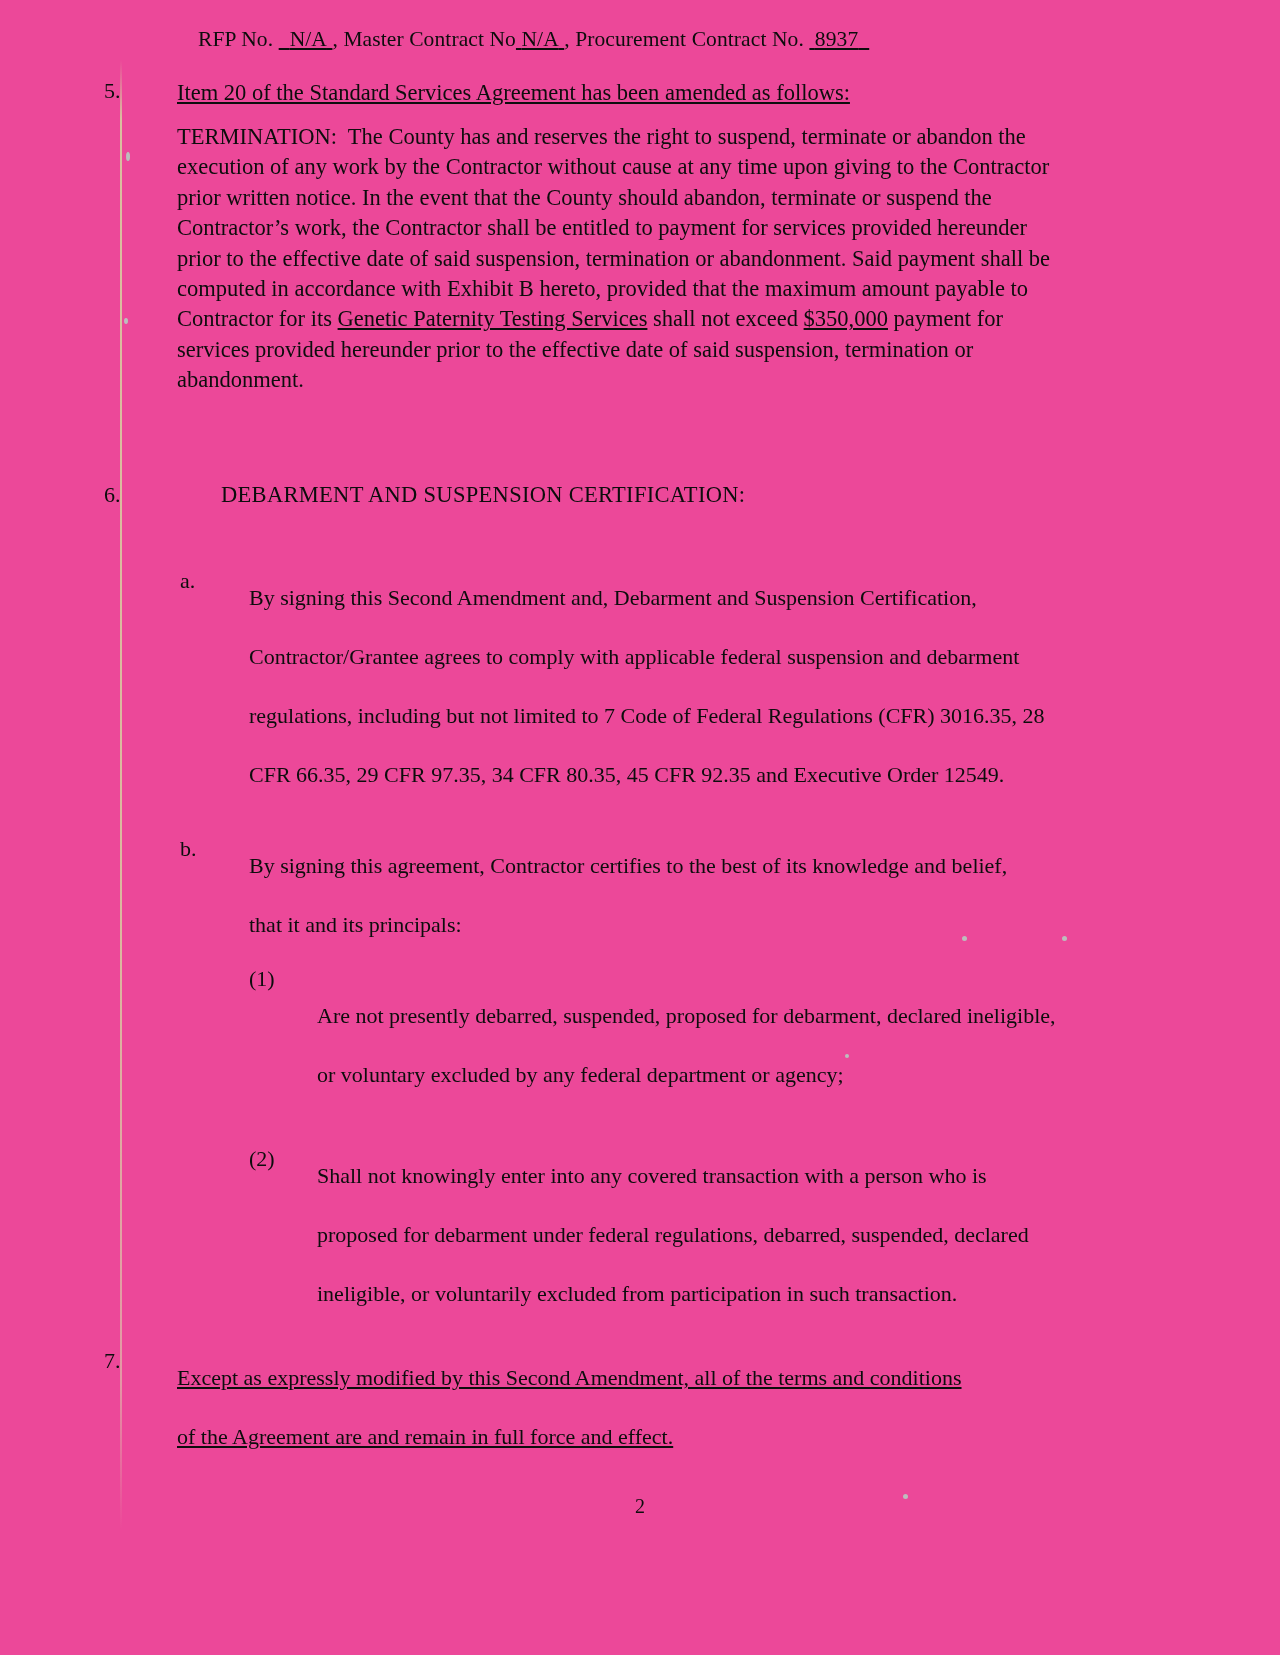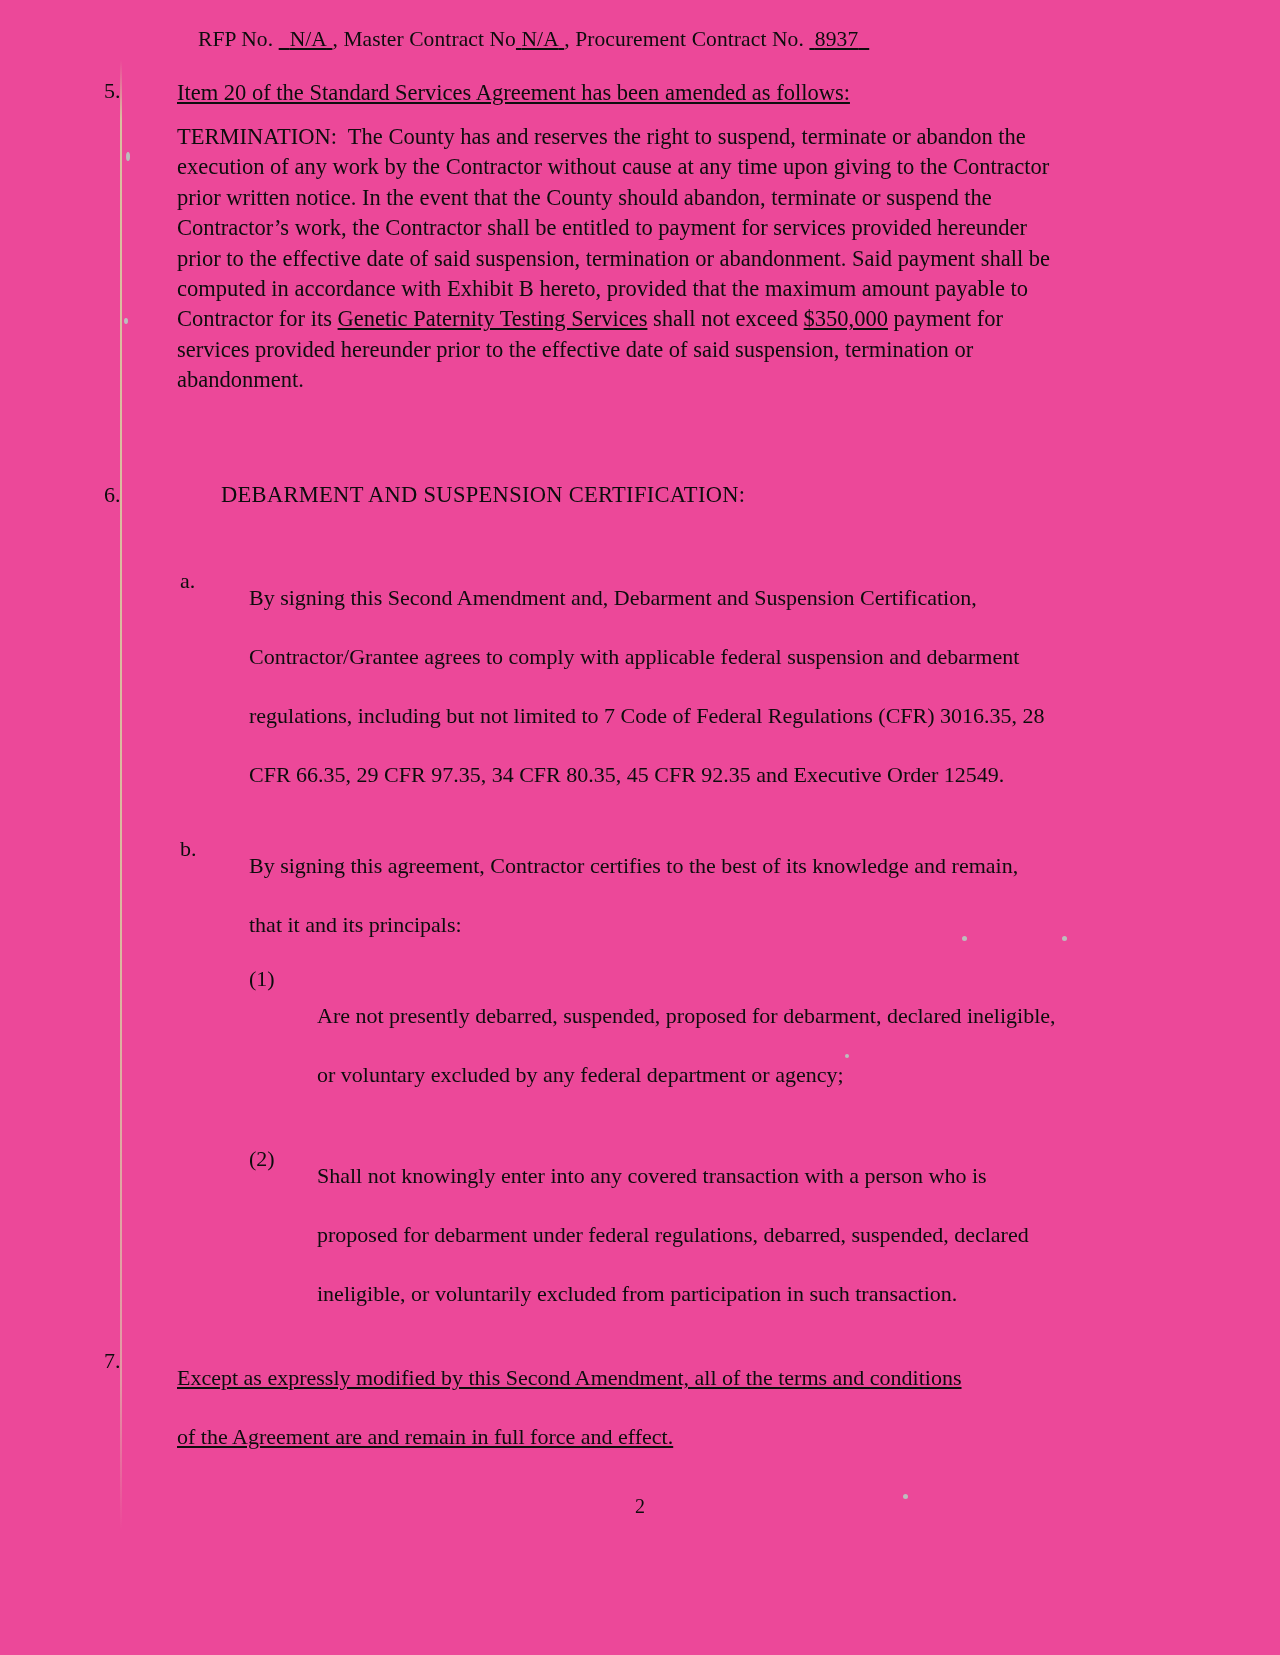--- a/index.html
+++ b/index.html
@@ -116,21 +116,21 @@
       <span>TERMINATION:</span><span>&nbsp; </span><span>The County has and reserves the right to suspend, terminate or abandon the execution of any work by the Contractor without cause at any time upon giving to the Contractor prior written notice. In the event that the County should abandon, terminate or suspend the Contractor’s work, the Contractor shall be entitled to payment for services provided hereunder prior to the effective date of said suspension, termination or abandonment. Said payment shall be computed in accordance with Exhibit B hereto, provided that the maximum amount payable to Contractor for its </span><span class="u">Genetic Paternity Testing Services</span><span> shall not exceed </span><span class="u">$350,000</span><span> payment for services provided hereunder prior to the effective date of said suspension, termination or abandonment.</span>
     </div>
 
     <div class="num" style="left:104px; top:482px;">6.</div>
     <div class="heading" style="left:177px; top:482px;margin-left:44px;">DEBARMENT AND SUSPENSION CERTIFICATION:</div>
 
     <div class="sub-marker" style="left:180px; top:568px;">a.</div>
     <div class="body-loose" style="left:249px; top:568px; width:800px;">By signing this Second Amendment and, Debarment and Suspension Certification, Contractor/Grantee agrees to comply with applicable federal suspension and debarment regulations, including but not limited to 7 Code of Federal Regulations (CFR) 3016.35, 28 CFR 66.35, 29 CFR 97.35, 34 CFR 80.35, 45 CFR 92.35 and Executive Order 12549.</div>
 
     <div class="sub-marker" style="left:180px; top:836px;">b.</div>
-    <div class="body-loose" style="left:249px; top:836px; width:790px;">By signing this agreement, Contractor certifies to the best of its knowledge and remain, that it and its principals:</div>
+    <div class="body-loose" style="left:249px; top:836px; width:790px;">By signing this agreement, Contractor certifies to the best of its knowledge and belief, that it and its principals:</div>
 
     <div class="sub-marker" style="left:249px; top:966px;">(1)</div>
     <div class="body-loose" style="left:317px; top:986px; width:740px;">Are not presently debarred, suspended, proposed for debarment, declared ineligible, or voluntary excluded by any federal department or agency;</div>
 
     <div class="sub-marker" style="left:249px; top:1146px;">(2)</div>
     <div class="body-loose" style="left:317px; top:1146px; width:715px;">Shall not knowingly enter into any covered transaction with a person who is proposed for debarment under federal regulations, debarred, suspended, declared ineligible, or voluntarily excluded from participation in such transaction.</div>
 
     <div class="num" style="left:104px; top:1348px;">7.</div>
     <div class="body-loose" style="left:177px; top:1348px; width:800px;text-decoration:underline;">Except as expressly modified by this Second Amendment, all of the terms and conditions of the Agreement are and remain in full force and effect.</div>
 

